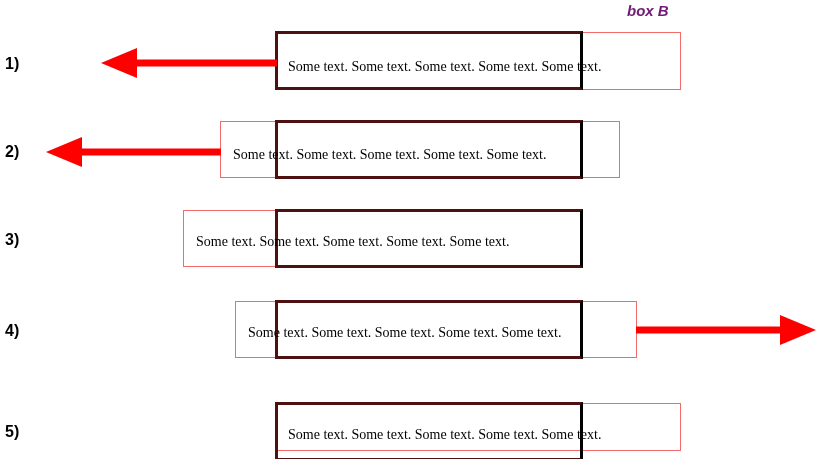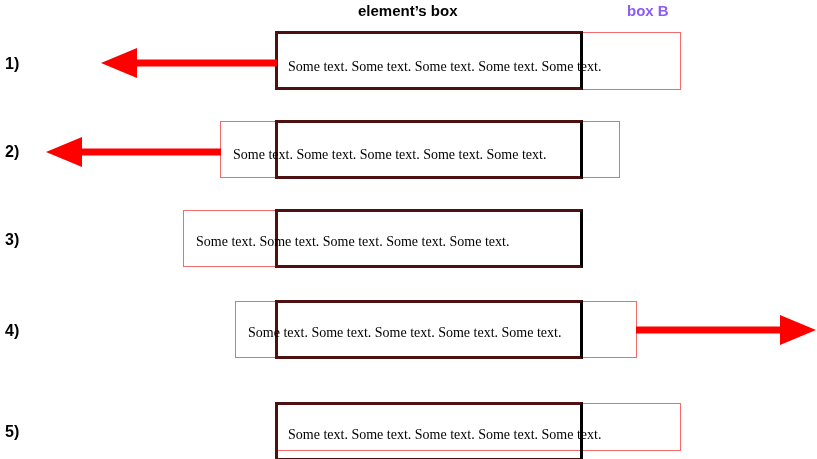--- a/index.html
+++ b/index.html
@@ -33,21 +33,22 @@
     white-space: nowrap;
   }
   .hdr-element {
     left: 358px;
     top: 2px;
     color: #000000;
   }
   .hdr-boxb {
     left: 627px;
     top: 2px;
-    color: #8b5cf6;
+    color: #701a75;
+    font-style: italic;
   }
 
   
   .row-label {
     position: absolute;
     left: 5px;
     font-family: "Liberation Sans", sans-serif;
     font-weight: bold;
     font-size: 16px;
     line-height: 18px;
@@ -90,21 +91,20 @@
   .arrow svg {
     display: block;
     overflow: visible;
   }
 </style>
 </head>
 <body>
 
 <div id="diagram">
 
-  <div class="hdr hdr-element">element’s box</div>
   <div class="hdr hdr-boxb">box B</div>
 
   <div id="rows-host">
       <div class="row-label" style="top: 55px;">1)</div>
       <div class="box-b" style="left: 275px; top: 32px; width: 406px; height: 58px; border-color: rgb(242, 106, 106);"></div>
       <div class="element-box" style="left: 275px; top: 31px; width: 308px; height: 59px; border-color: rgb(77, 17, 17) rgb(0, 0, 0) rgb(77, 17, 17) rgb(77, 17, 17);"></div>
       <div class="row-text" style="left: 288px; top: 58px;">Some text. Some text. Some text. Some text. Some text.</div>
       <div class="arrow" style="left: 101px; top: 47px; width: 176px;">
         <svg width="176" height="32" viewBox="0 0 176 32">
           <rect x="34" y="12.5" width="142" height="7" fill="#fe0000"></rect>

